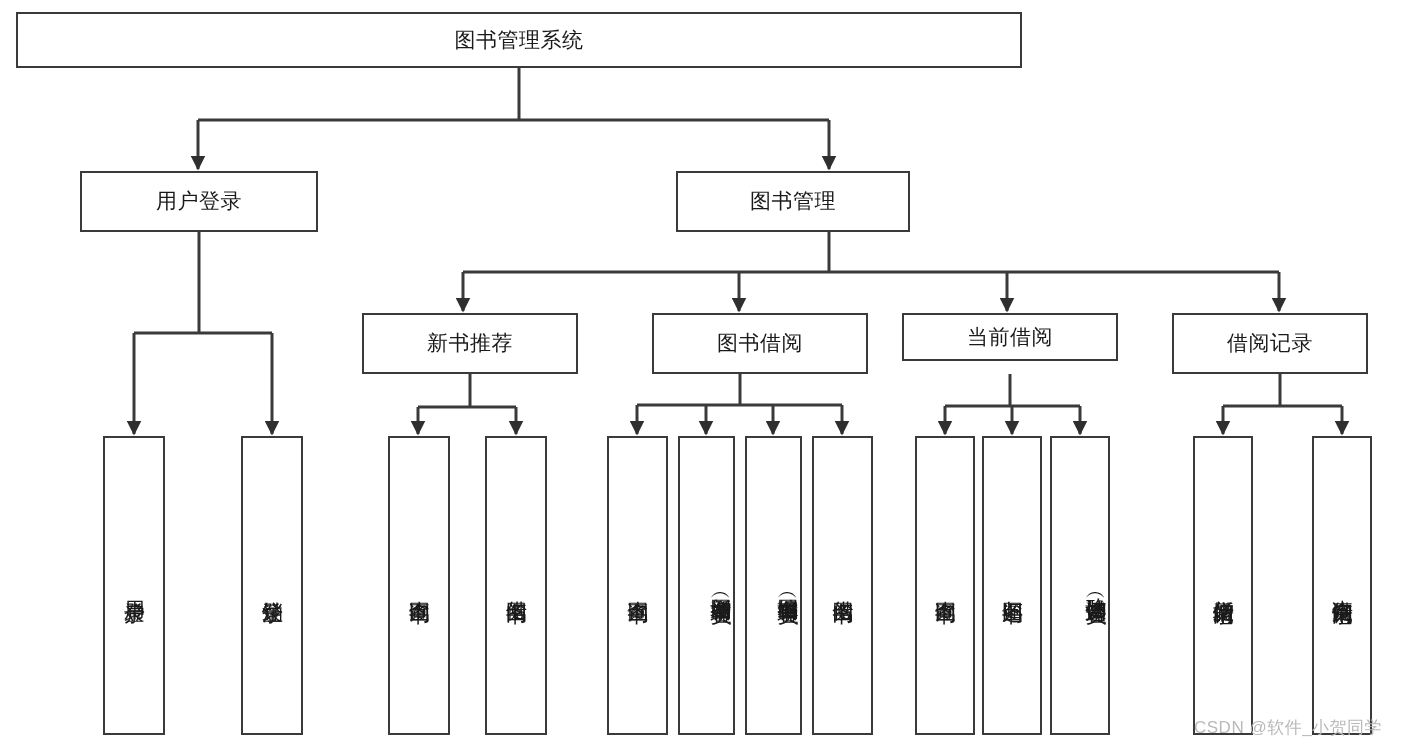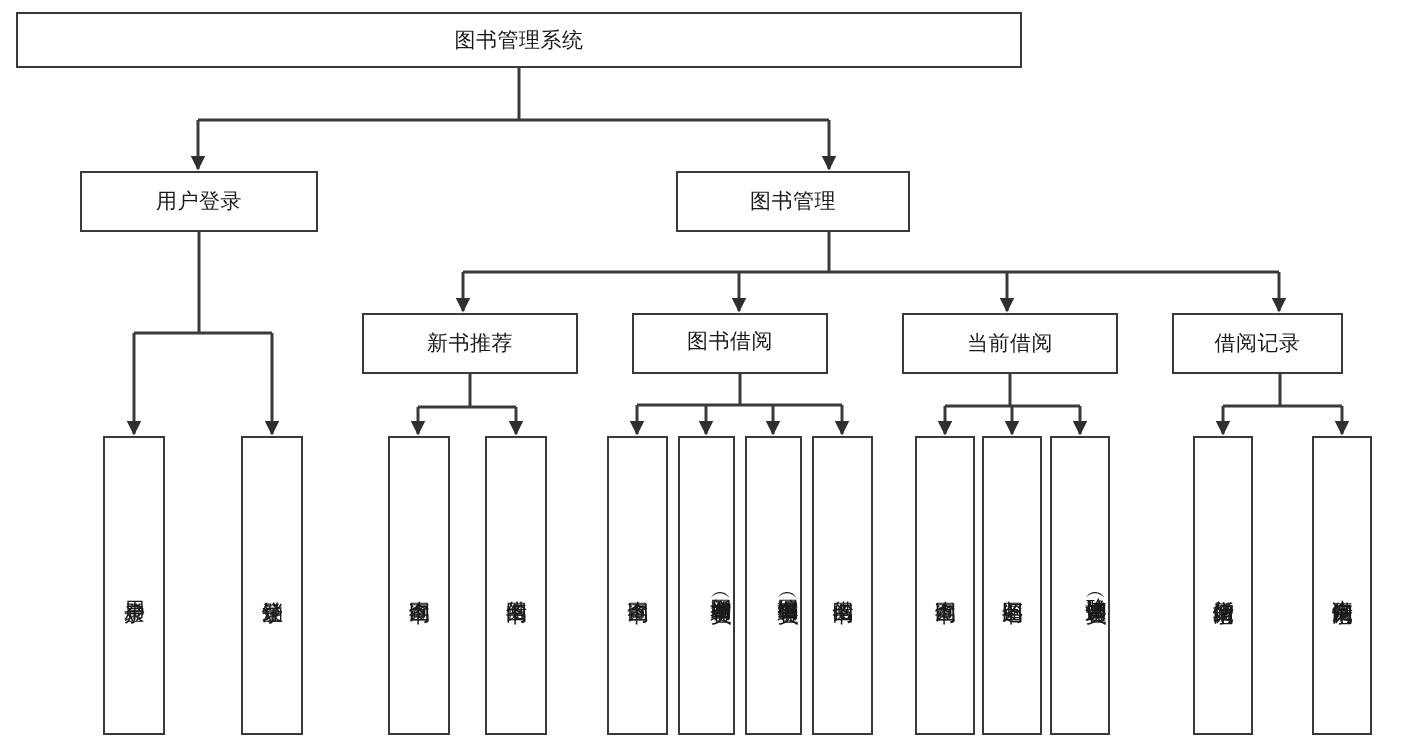--- a/index.html
+++ b/index.html
@@ -131,27 +131,27 @@
       </div>
       <div class="node horiz" style="left: 676px; top: 171px; width: 234px; height: 61px;">
         <span>图书管理</span>
       </div>
     </div>
 
   <div id="level3-container">
       <div class="node horiz" style="left: 362px; top: 313px; width: 216px; height: 61px; justify-content: center;">
         <span>新书推荐</span>
       </div>
-      <div class="node horiz" style="left: 632px; top: 313px; width: 196px; height: 61px; font-family: Liberation Mono, monospace;">
+      <div class="node horiz" style="left: 652px; top: 313px; width: 216px; height: 61px;">
         <span>图书借阅</span>
       </div>
-      <div class="node horiz" style="left: 902px; top: 313px; width: 216px; height: 61px;">
+      <div class="node horiz" style="left: 902px; top: 313px; width: 216px; height: 48px;">
         <span>当前借阅</span>
       </div>
-      <div class="node horiz" style="left: 1172px; top: 313px; width: 171px; height: 61px;">
+      <div class="node horiz" style="left: 1172px; top: 313px; width: 196px; height: 61px;">
         <span>借阅记录</span>
       </div>
     </div>
 
   <div id="leaf-container">
       <div class="node vert mid" style="left: 103px; top: 436px; width: 62px; height: 299px;">
         <span class="vtext">用户登录</span>
       </div>
       <div class="node vert mid" style="left: 241px; top: 436px; width: 62px; height: 299px;">
         <span class="vtext">注销登录</span>
@@ -184,14 +184,15 @@
         <span class="vtext">确认归还（管理员）</span>
       </div>
       <div class="node vert mid" style="left: 1193px; top: 436px; width: 60px; height: 299px;">
         <span class="vtext">新增借阅记录</span>
       </div>
       <div class="node vert mid" style="left: 1312px; top: 436px; width: 60px; height: 299px;">
         <span class="vtext">查询借阅记录</span>
       </div>
     </div>
 
+  <div class="watermark" style="left: 1194px; top: 716px; color: rgb(185, 185, 185);">CSDN @软件_小贺同学</div>
 
 </div>
 
 </body></html>

